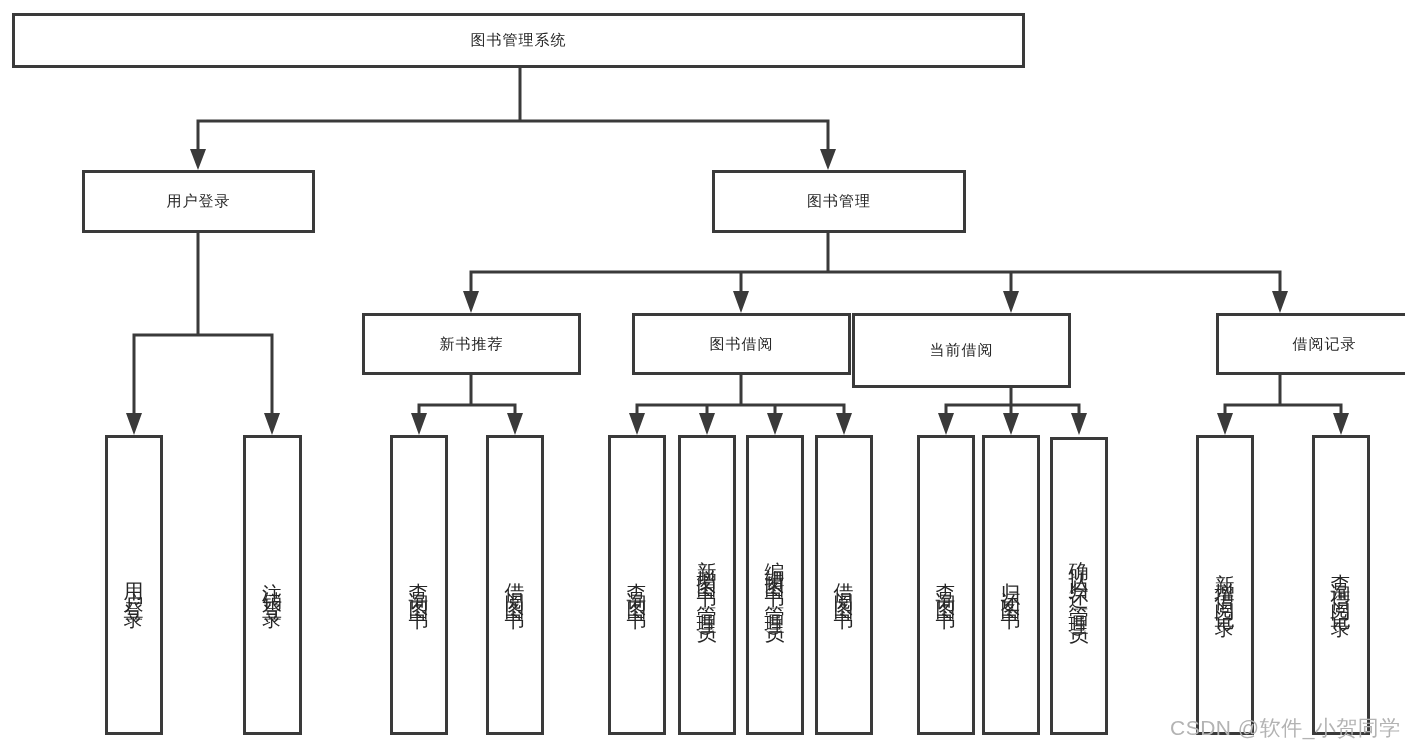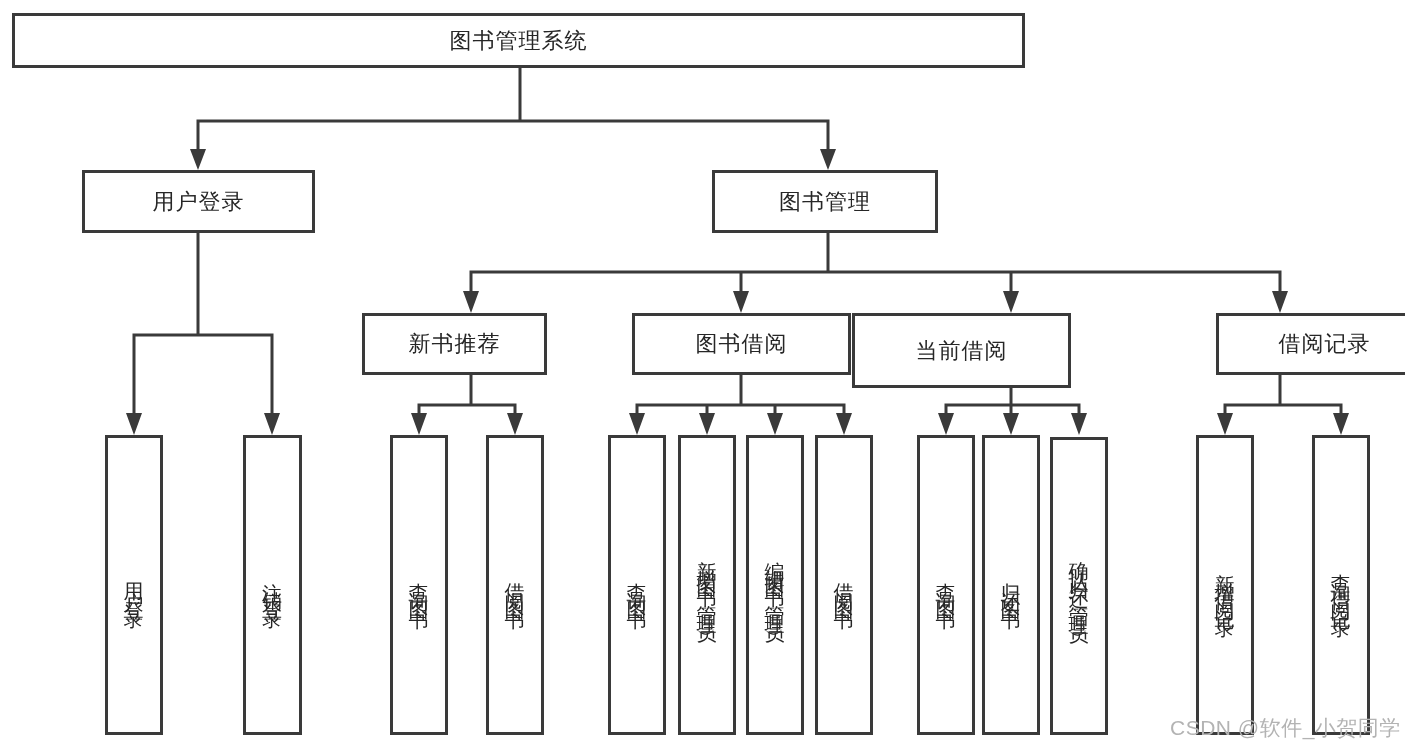--- a/index.html
+++ b/index.html
@@ -31,21 +31,21 @@
     position: absolute;
     box-sizing: border-box;
     background: var(--fill, #ffffff);
     border: 3px solid var(--border, #3a3a3a);
     display: flex;
     align-items: center;
     justify-content: center;
     color: var(--text, #262626);
     z-index: 2;
   }
-  .node { font-size: 22px; letter-spacing: 1px; }
+  .node { font-size: 15px; letter-spacing: 1px; }
   .leaf span {
     writing-mode: vertical-rl;
     text-orientation: mixed;
     font-size: 20px;
     line-height: 1;
     letter-spacing: 9px;
     white-space: nowrap;
   }
   .watermark {
     position: absolute;
@@ -121,25 +121,25 @@
       M1333 413 H1349 L1341 435 Z"></path>
   </svg>
 
   <div class="node" style="left:12px; top:13px; width:1013px; height:55px;">
     <span>图书管理系统</span>
   </div>
 
   <div class="node" style="left:82px; top:170px; width:233px; height:63px;">
     <span>用户登录</span>
   </div>
-  <div class="node" style="left:712px; top:170px; width:226px; height:63px;">
+  <div class="node" style="left:712px; top:170px; width:254px; height:63px;">
     <span>图书管理</span>
   </div>
 
-  <div class="node" style="left:362px; top:313px; width:185px; height:62px;">
+  <div class="node" style="left:362px; top:313px; width:219px; height:62px;">
     <span>新书推荐</span>
   </div>
   <div class="node" style="left:632px; top:313px; width:219px; height:62px;text-align:center;">
     <span>图书借阅</span>
   </div>
   <div class="node" style="left:852px; top:313px; width:219px; height:75px;">
     <span>当前借阅</span>
   </div>
   <div class="node" style="left:1172px; top:313px; width:217px; height:62px;margin-left:44px;">
     <span>借阅记录</span>

